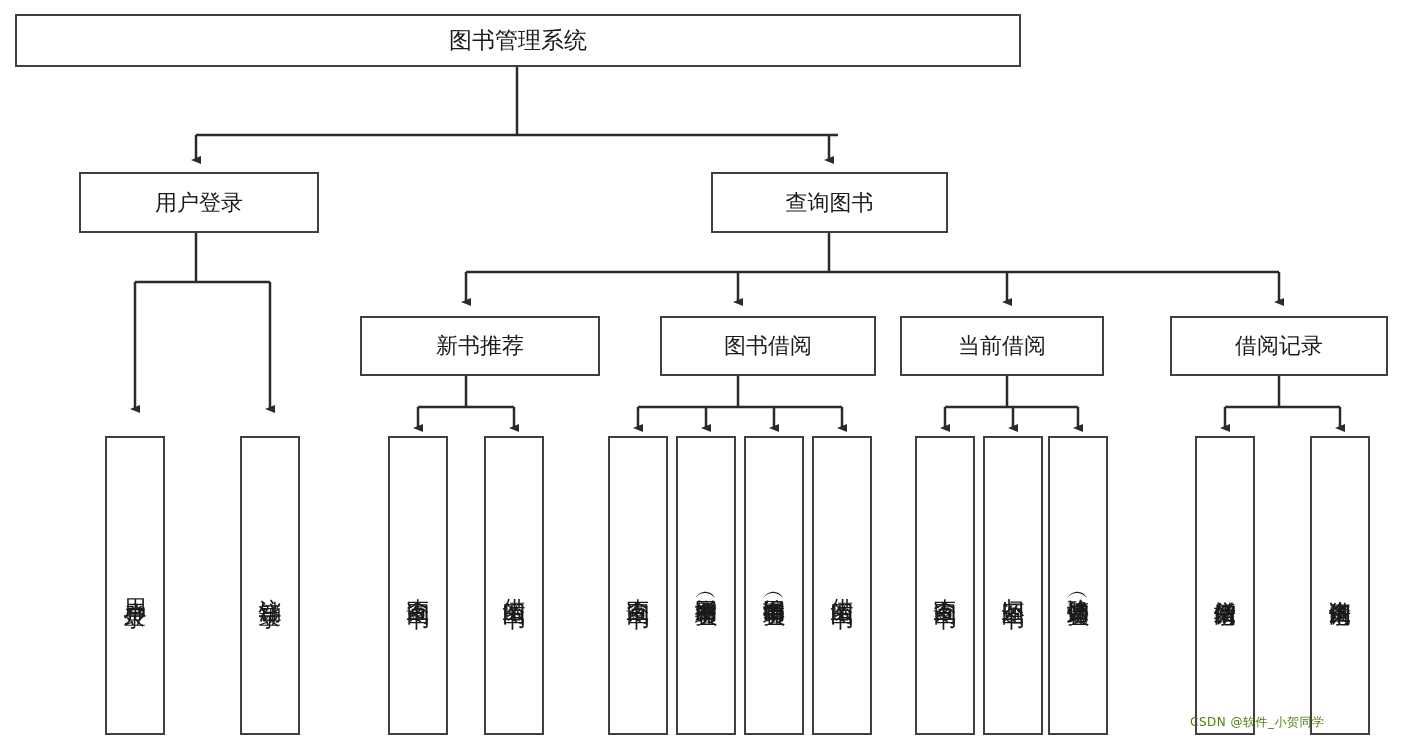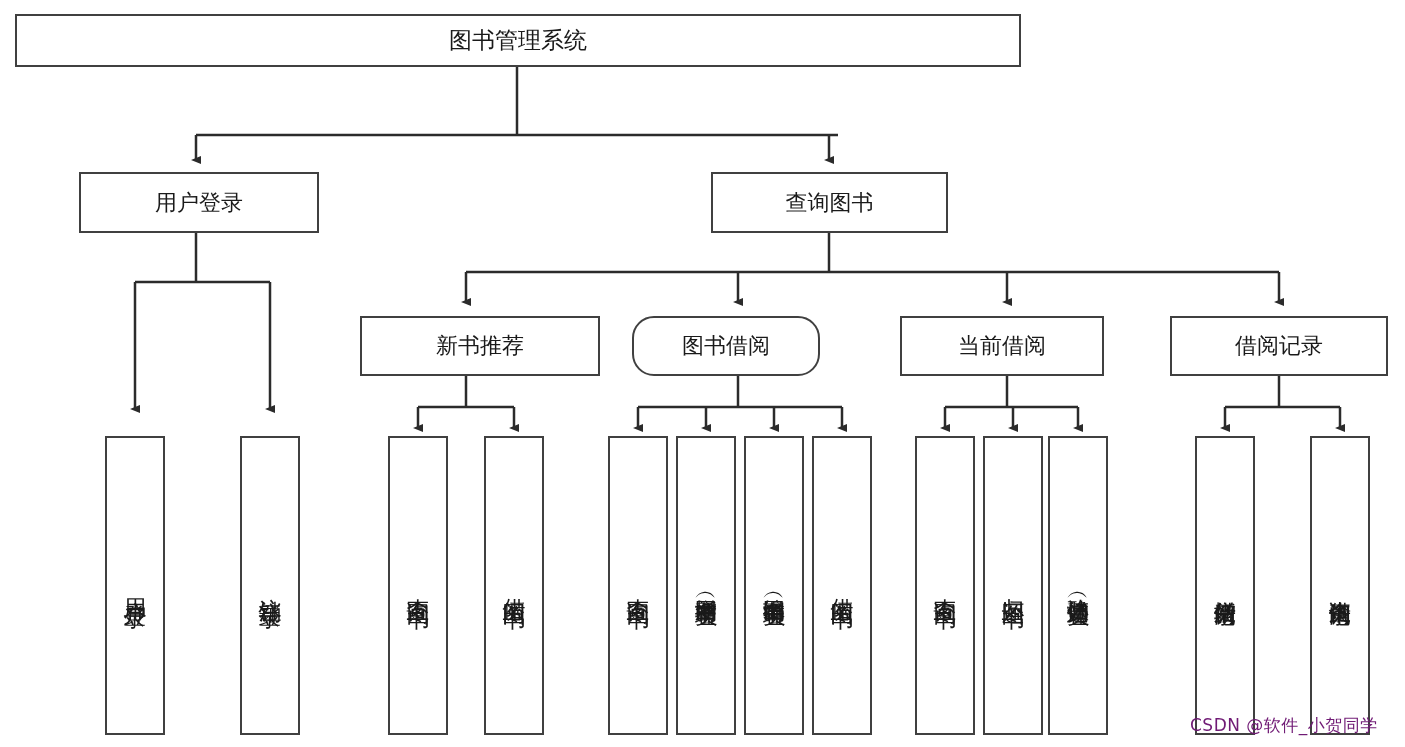--- a/index.html
+++ b/index.html
@@ -55,22 +55,22 @@
     white-space: nowrap;
   }
   .node.leaf.long {
     letter-spacing: 1px;
     font-size: 22px;
   }
   .watermark {
     position: absolute;
     left: 1190px;
     top: 714px;
-    font-size: 17px;
-    color: #701a75;
+    font-size: 12px;
+    color: #4d7c0f;
     letter-spacing: 0.5px;
     z-index: 3;
     white-space: nowrap;
     font-family: "DejaVu Sans", "Liberation Sans", sans-serif;
   }
 </style>
 </head>
 <body>
 
 <div id="diagram">
@@ -132,21 +132,21 @@
   <div class="node branch" style="left:79px; top:172px; width:240px; height:61px;">
     <span>用户登录</span>
   </div>
   <div class="node branch" style="left:711px; top:172px; width:237px; height:61px;">
     <span>查询图书</span>
   </div>
 
   <div class="node branch" style="left:360px; top:316px; width:240px; height:60px;">
     <span>新书推荐</span>
   </div>
-  <div class="node branch" style="left:632px; top:316px; width:188px; height:60px;border-radius:22px;">
+  <div class="node branch" style="left:660px; top:316px; width:216px; height:60px;">
     <span>图书借阅</span>
   </div>
   <div class="node branch" style="left:900px; top:316px; width:204px; height:60px;">
     <span>当前借阅</span>
   </div>
   <div class="node branch" style="left:1170px; top:316px; width:218px; height:60px;justify-content:center;">
     <span>借阅记录</span>
   </div>
 
   <div class="node leaf" style="left:105px; top:436px; width:60px; height:299px;">

